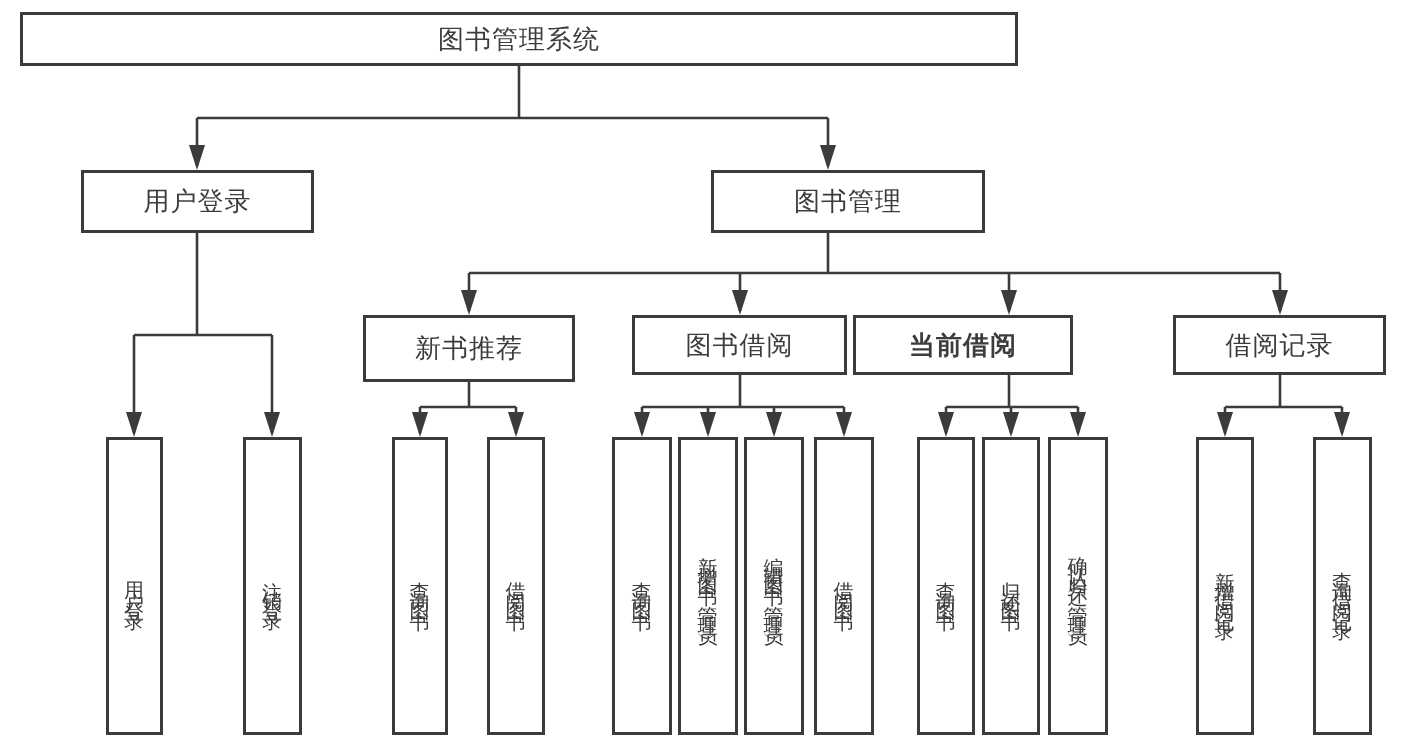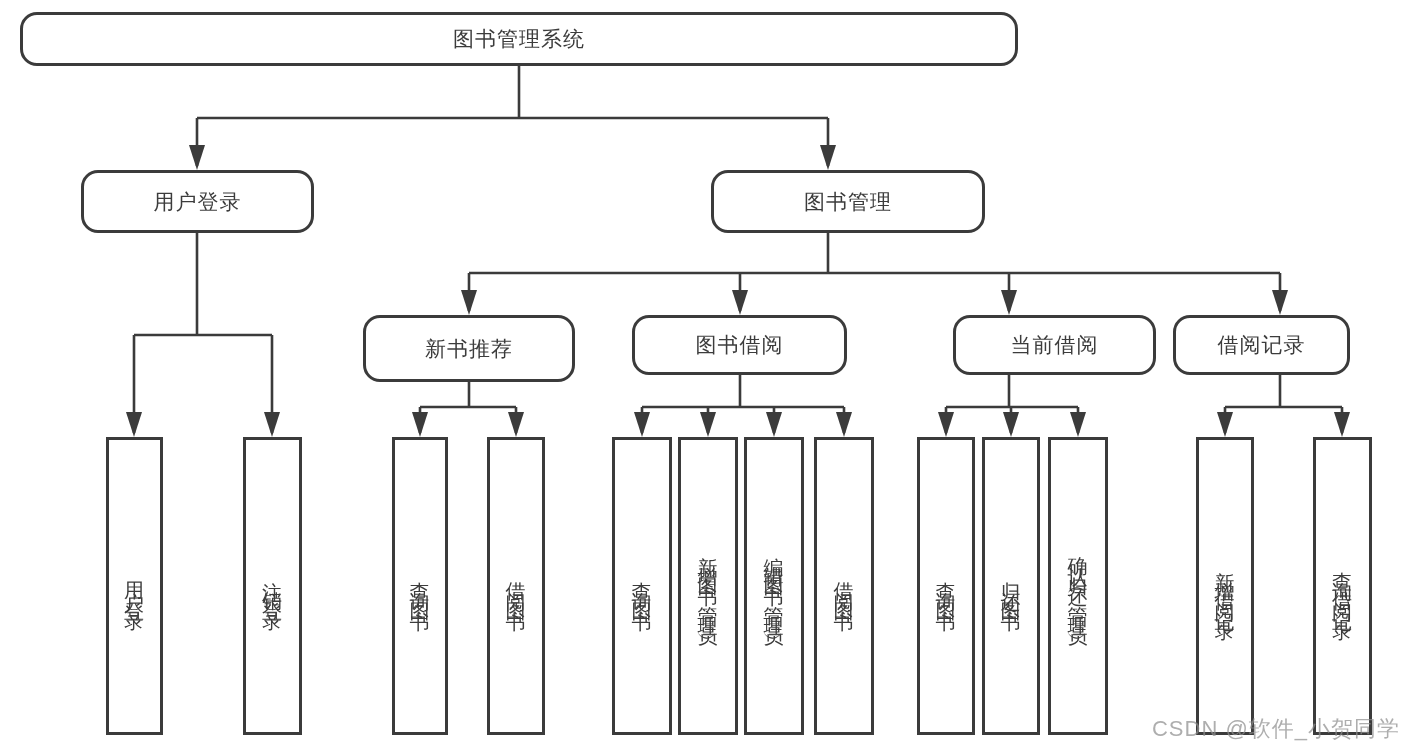--- a/index.html
+++ b/index.html
@@ -17,21 +17,21 @@
   .node {
     position:absolute;
     box-sizing:border-box;
     border:3px solid #3b3b3b;
     background:#ffffff;
     display:flex;
     align-items:center;
     justify-content:center;
     color:#3c3c3c;
   }
-  .hnode { font-size:21px; letter-spacing:1px;border-radius:17px; }
+  .hnode { font-size:26px; letter-spacing:1px; }
   .vnode span {
     writing-mode:vertical-rl;
     text-orientation:mixed;
     font-size:20px;
     letter-spacing:10px;
     line-height:1;
     color:#3c3c3c;
     white-space:nowrap;
   }
   .watermark {
@@ -128,24 +128,24 @@
   <div class="node hnode" style="left:711px; top:170px; width:274px; height:63px;">
     <span>图书管理</span>
   </div>
 
   <div class="node hnode" style="left:363px; top:315px; width:212px; height:67px;">
     <span>新书推荐</span>
   </div>
   <div class="node hnode" style="left:632px; top:315px; width:215px; height:60px;">
     <span>图书借阅</span>
   </div>
-  <div class="node hnode" style="left:953px; top:315px; width:203px; height:60px;">
+  <div class="node hnode" style="left:853px; top:315px; width:220px; height:60px;font-weight:bold;">
     <span>当前借阅</span>
   </div>
-  <div class="node hnode" style="left:1173px; top:315px; width:177px; height:60px;">
+  <div class="node hnode" style="left:1173px; top:315px; width:213px; height:60px;">
     <span>借阅记录</span>
   </div>
 
   <div class="node vnode" style="left:106px; top:437px; width:57px; height:298px;">
     <span>用户登录</span>
   </div>
   <div class="node vnode" style="left:243px; top:437px; width:59px; height:298px;">
     <span>注销登录</span>
   </div>
 
@@ -179,15 +179,14 @@
     <span>确认归还（管理员）</span>
   </div>
 
   <div class="node vnode" style="left:1196px; top:437px; width:58px; height:298px;">
     <span>新增借阅记录</span>
   </div>
   <div class="node vnode" style="left:1313px; top:437px; width:59px; height:298px;">
     <span>查询借阅记录</span>
   </div>
 
-  <div class="watermark">CSDN @软件_小贺同学</div>
 
 </div>
 
 </body></html>

